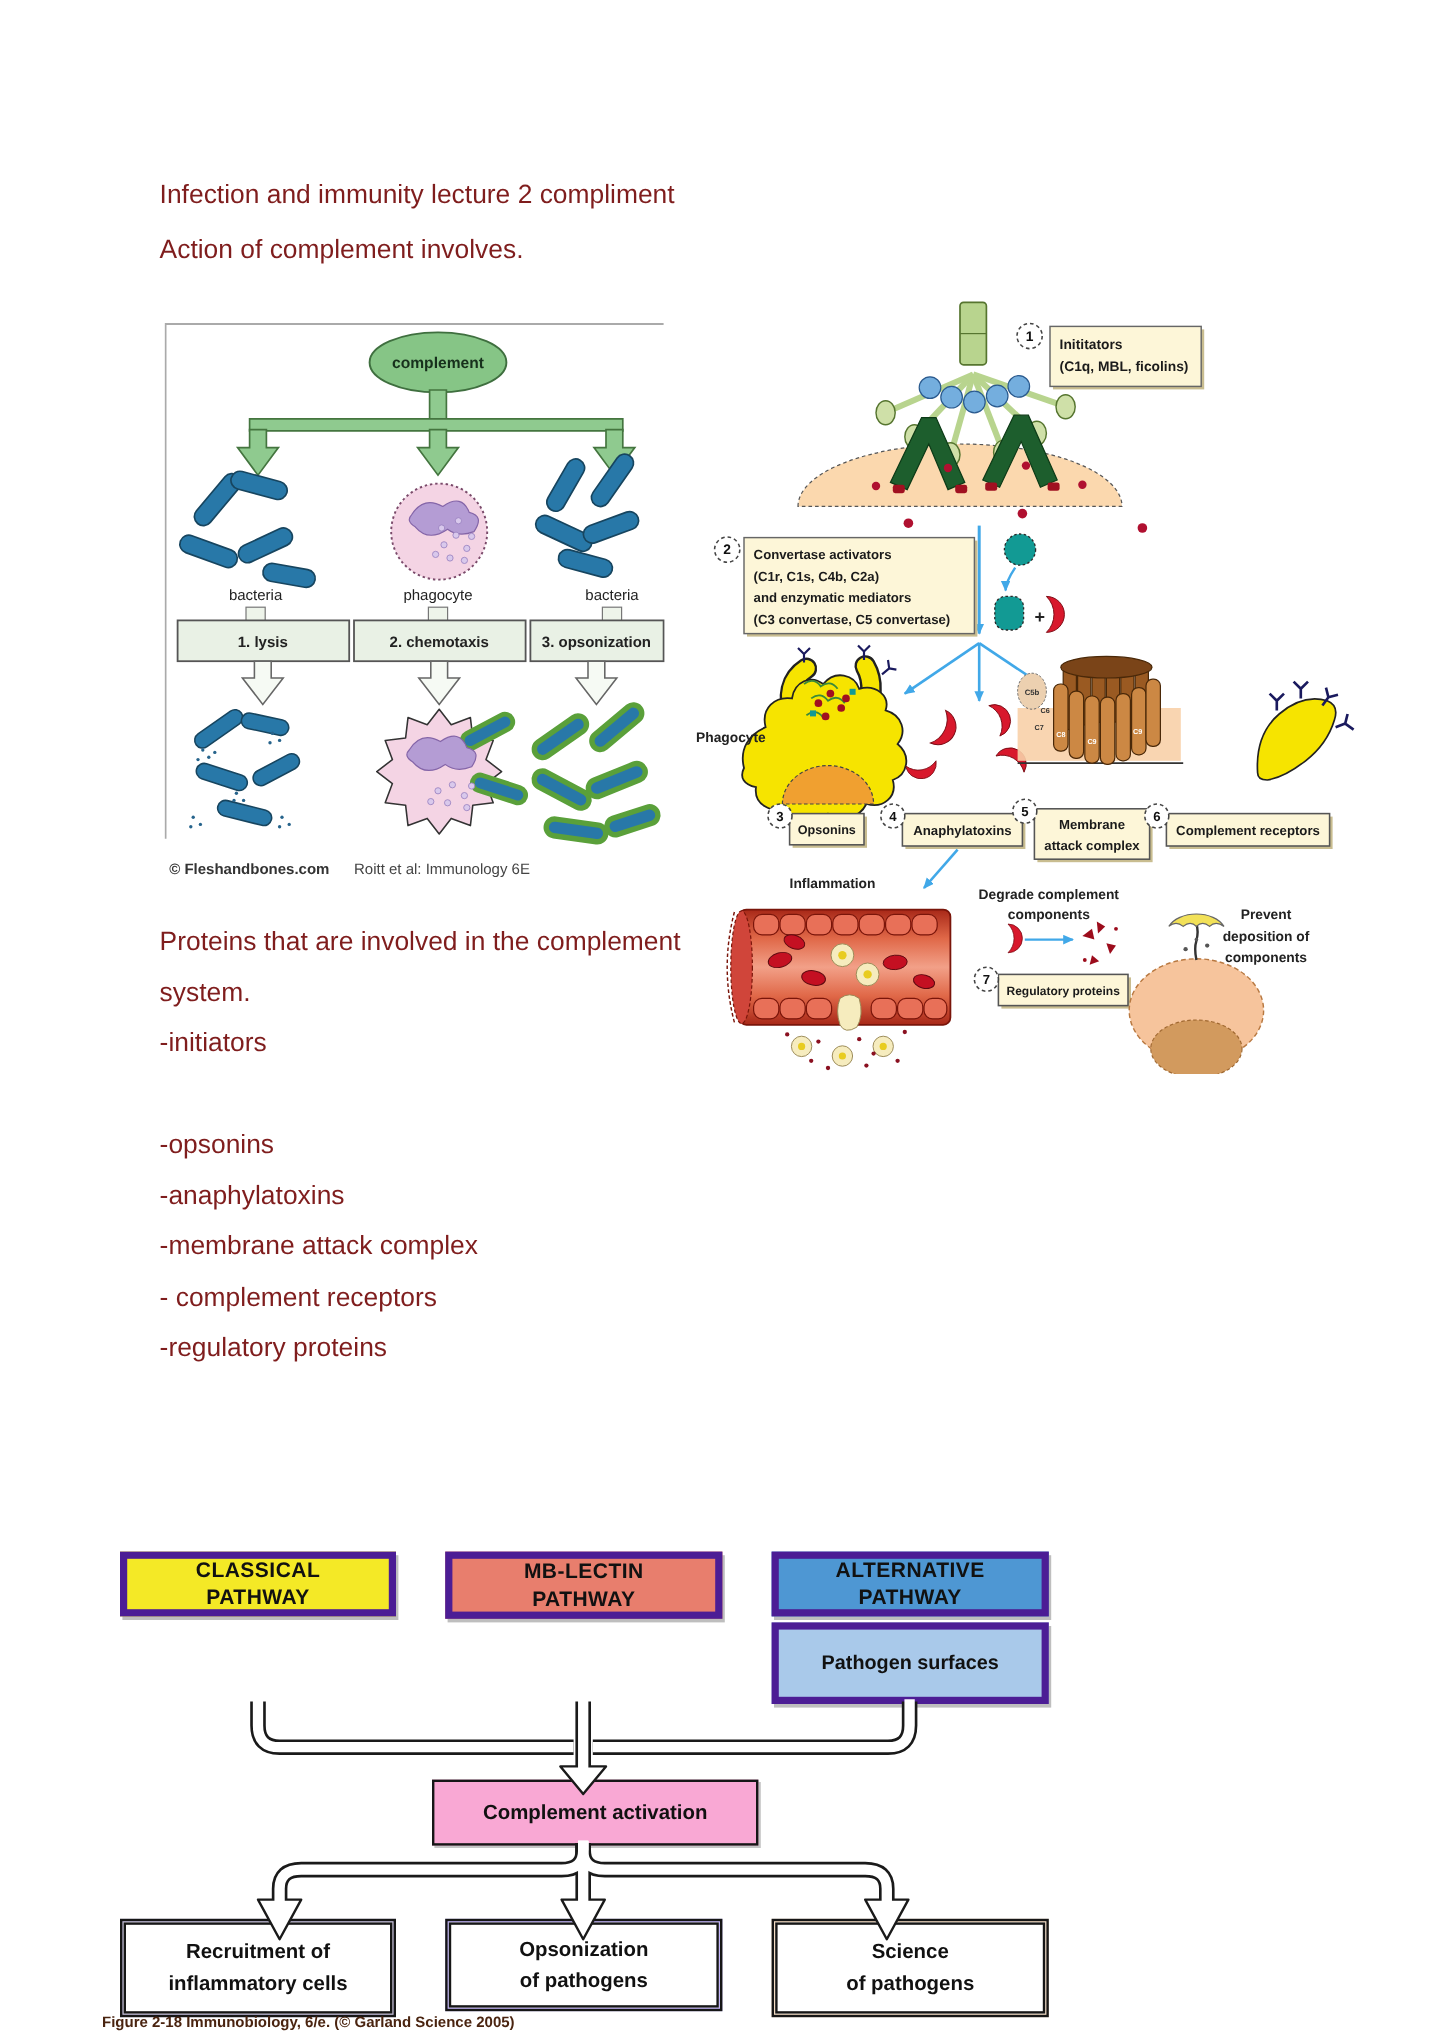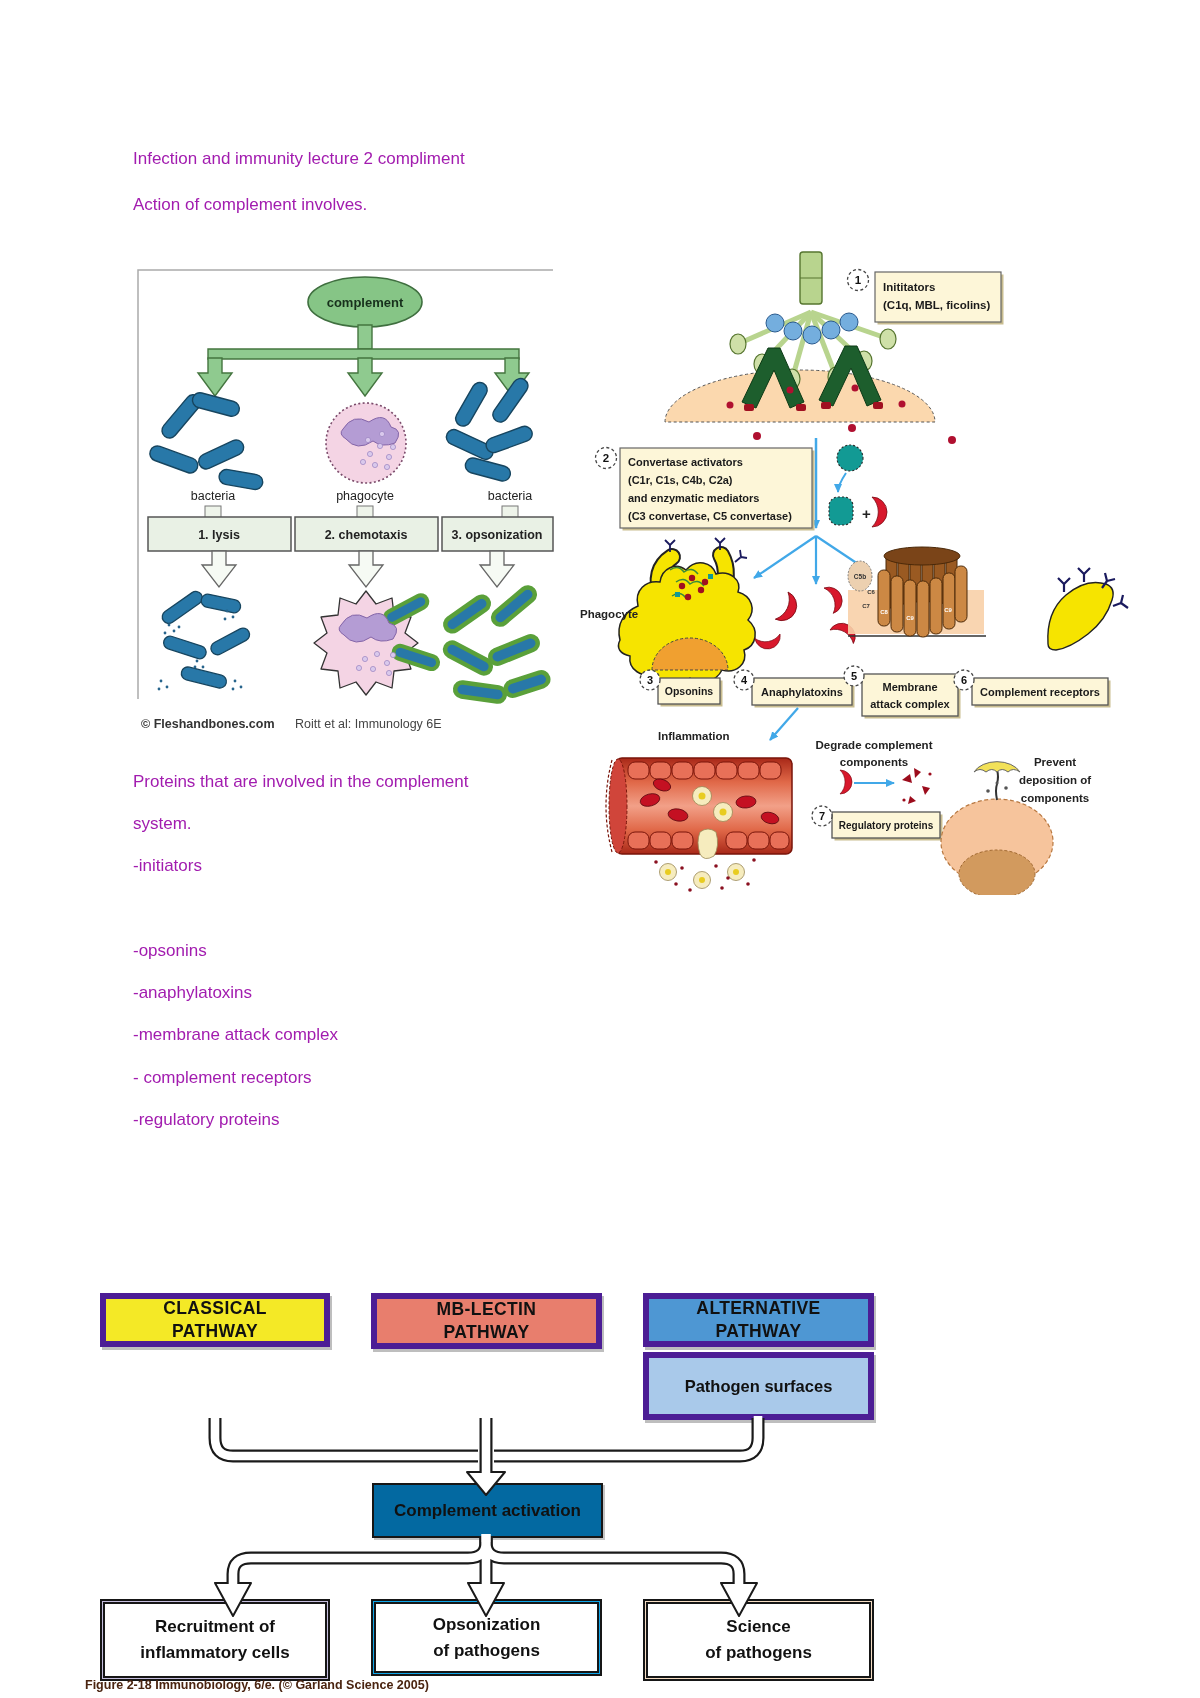--- a/index.html
+++ b/index.html
@@ -1,19 +1,19 @@
 <!DOCTYPE html>
 <html><head>
 <meta charset="utf-8">
 <style>
   html,body{margin:0;padding:0;background:#ffffff;}
   #page{position:relative;width:1200px;height:1698px;background:#fff;overflow:hidden;
         font-family:"Liberation Sans",sans-serif;color:#1a1a1a;}
   .abs{position:absolute;}
-  .doc-text{font-size:17px;color:#a21caf;white-space:nowrap;}
+  .doc-text{font-size:22px;color:#7f1d1d;white-space:nowrap;}
   svg{display:block;}
   svg text{font-family:"Liberation Sans",sans-serif;}
   
   .pw-box{position:absolute;border:6px solid #4c1d95;box-sizing:border-box;
           display:flex;flex-direction:column;align-items:center;justify-content:center;
           text-align:center;font-weight:bold;color:#111;box-shadow:2px 3px 0 rgba(110,110,110,.45);}
   .pw-head{font-size:17.5px;line-height:23px;letter-spacing:.4px;}
   .pw-sub{font-size:16.5px;line-height:24px;}
   .outcome{position:absolute;border:2px solid #161616;box-sizing:border-box;padding:1px;}
   .outcome-inner{width:100%;height:100%;border:2px solid #161616;box-sizing:border-box;background:#fff;
@@ -477,31 +477,31 @@
     <div class="pw-box pw-head" style="left: 643px; top: 13px; width: 231px; height: 54px; background-color: rgb(78, 151, 211);">
       <div>ALTERNATIVE</div>
       <div>PATHWAY</div>
     </div>
 
     <div class="pw-box pw-sub" style="left: 643px; top: 72px; width: 231px; height: 68px; background-color: rgb(169, 201, 234);">
       <div>Pathogen surfaces</div>
       <div></div>
     </div>
 
-    <div class="activation" style="left: 372px; top: 203px; width: 231px; height: 55px; background-color: #0369a1;">
+    <div class="activation" style="left: 360px; top: 203px; width: 272px; height: 55px; background-color: #f9a8d4;">
       <span>Complement activation</span>
     </div>
 
     <div class="outcome" style="left: 100px; top: 319px; width: 230px; height: 82px; background-color: rgb(197, 190, 222);">
       <div class="outcome-inner">
         <div>Recruitment of</div>
         <div>inflammatory cells</div>
       </div>
     </div>
-    <div class="outcome" style="left: 371px; top: 319px; width: 231px; height: 77px; background-color: #0ea5e9;">
+    <div class="outcome" style="left: 371px; top: 319px; width: 231px; height: 77px; background-color: #c4b5fd;">
       <div class="outcome-inner">
         <div>Opsonization</div>
         <div>of pathogens</div>
       </div>
     </div>
     <div class="outcome" style="left: 643px; top: 319px; width: 231px; height: 82px; background-color: rgb(245, 221, 196);">
       <div class="outcome-inner">
         <div>Science</div>
         <div>of pathogens</div>
       </div>

